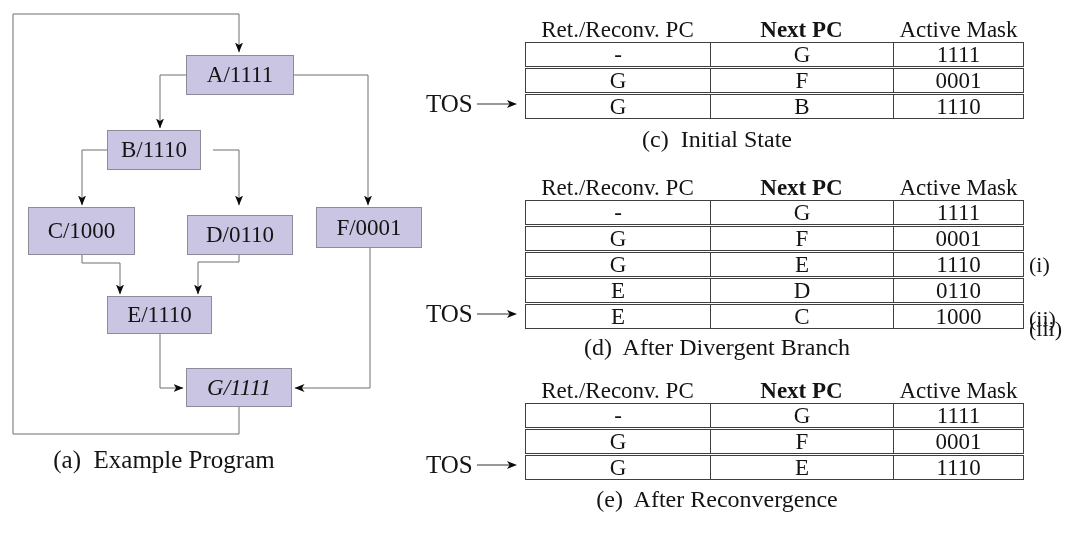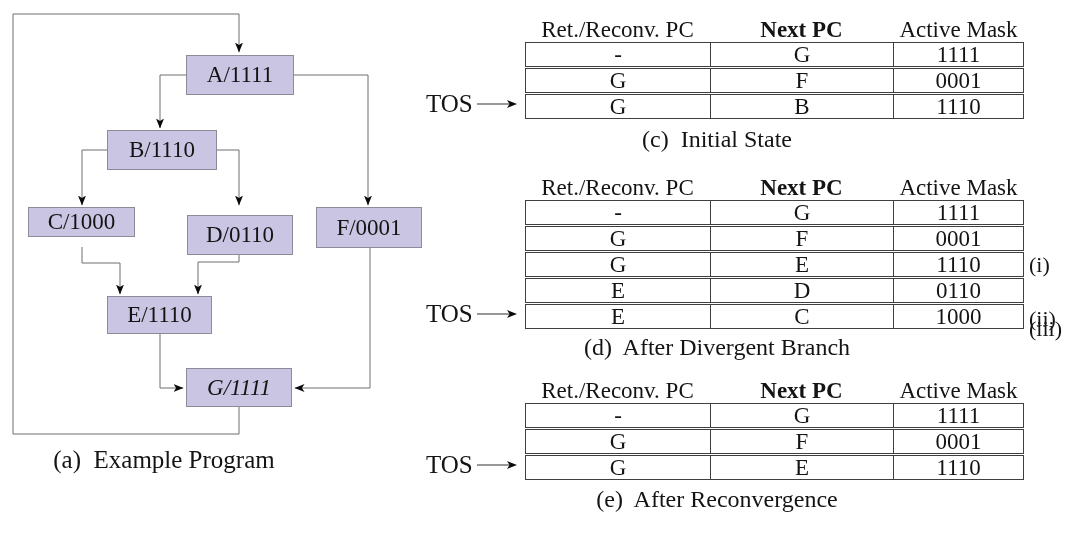--- a/index.html
+++ b/index.html
@@ -39,22 +39,22 @@
       <polyline points="107,150 82,150 82,205" marker-end="url(#ah)"></polyline>
       <polyline points="213,150 239,150 239,205" marker-end="url(#ah)"></polyline>
       <polyline points="82,247 82,263 120,263 120,294" marker-end="url(#ah)"></polyline>
       <polyline points="239,247 239,262 198,262 198,294" marker-end="url(#ah)"></polyline>
       <polyline points="160,334 160,388 183,388" marker-end="url(#ah)"></polyline>
       <polyline points="370,248 370,388 295,388" marker-end="url(#ah)"></polyline>
     </g>
   </svg>
 
   <div class="node" style="left:186px;top:55px;width:108px;height:40px;">A/1111</div>
-  <div class="node" style="left:107px;top:130px;width:110px;height:40px;">B/1110</div>
-  <div class="node" style="left:28px;top:207px;width:107px;height:30px;">C/1000</div>
+  <div class="node" style="left:107px;top:130px;width:94px;height:40px;">B/1110</div>
+  <div class="node" style="left:28px;top:207px;width:107px;height:48px;">C/1000</div>
   <div class="node" style="left:187px;top:207px;width:106px;height:40px;margin-top:8px;">D/0110</div>
   <div class="node" style="left:316px;top:207px;width:106px;height:41px;">F/0001</div>
   <div class="node" style="left:107px;top:296px;width:105px;height:38px;">E/1110</div>
   <div class="node" style="left:186px;top:368px;width:106px;height:39px;font-style:italic;">G/1111</div>
 
   <div class="caption" style="left:14px;top:446px;width:300px;font-size:25px;">(a)&nbsp; Example Program</div>
 
   <div>
     <div class="thead" style="top:17px;">
       <span class="h1">Ret./Reconv. PC</span>

